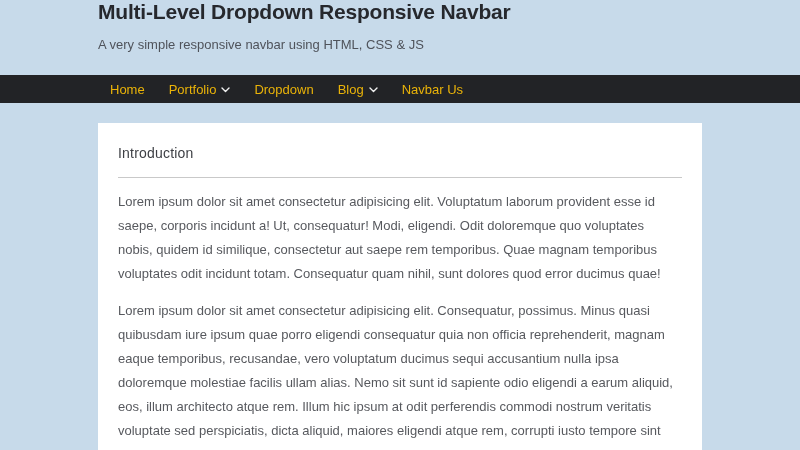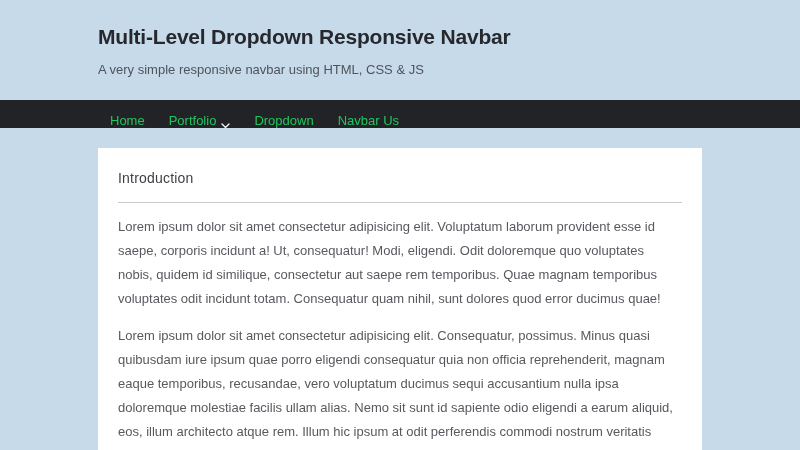--- a/index.html
+++ b/index.html
@@ -8,21 +8,21 @@
     overflow: hidden;
     font-family: "Liberation Sans", sans-serif;
     background: #c7daea;
   }
   .container {
     width: 604px;
     margin: 0 auto;
   }
 
   
-  .site-header { padding-top: 25px; }
+  .site-header { }
   .site-title {
     font-size: 21px;
     font-weight: 700;
     letter-spacing: -0.2px;
     color: #26282d;
   }
   .site-subtitle {
     margin-top: 13px;
     font-size: 13px;
     color: #4f535b;
@@ -35,25 +35,25 @@
     height: 28px;
   }
   .nav-list {
     list-style: none;
     display: flex;
     align-items: stretch;
     height: 28px;
   }
   .nav-item {
     display: flex;
-    align-items: flex-end;
+    align-items: center;
     gap: 5px;
     padding: 0 12px;
     font-size: 13px;
-    color: #22c55e;
+    color: #eab308;
     cursor: pointer;
   }
   .chev {
     display: inline-block;
     width: 9px; height: 6px;
     position: relative;
     top: 1px;
   }
   .chev svg { display: block; }
 
@@ -105,20 +105,28 @@
         <span class="chev">
           <svg width="9" height="6" viewBox="0 0 9 6">
               <polyline points="1,1 4.5,4.5 8,1" fill="none" stroke="#f2f2f2" stroke-width="1.4" stroke-linecap="round" stroke-linejoin="round"></polyline>
             </svg>
         </span>
       </li>
       <li class="nav-item">
         <span>Dropdown</span>
       </li>
       <li class="nav-item">
+        <span>Blog</span>
+        <span class="chev">
+          <svg width="9" height="6" viewBox="0 0 9 6">
+              <polyline points="1,1 4.5,4.5 8,1" fill="none" stroke="#f2f2f2" stroke-width="1.4" stroke-linecap="round" stroke-linejoin="round"></polyline>
+            </svg>
+        </span>
+      </li>
+      <li class="nav-item">
         <span>Navbar Us</span>
       </li>
     </ul>
   </div>
 </nav>
 
 <main class="container">
   <article class="card">
     <h2 class="section-heading">Introduction</h2>
     <hr>

